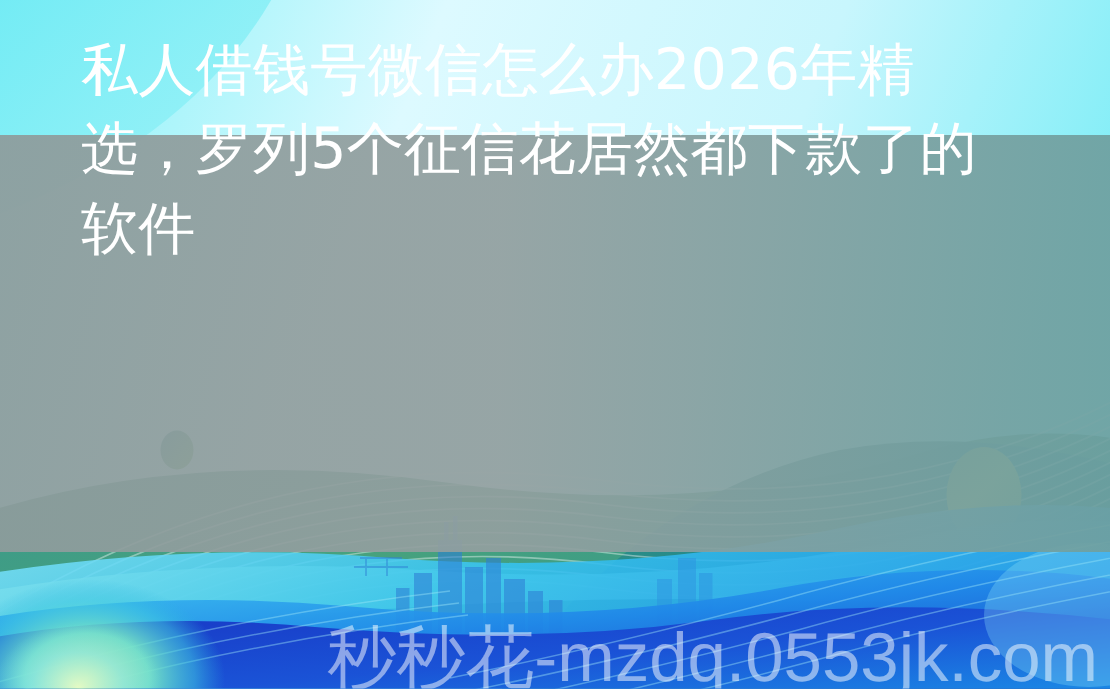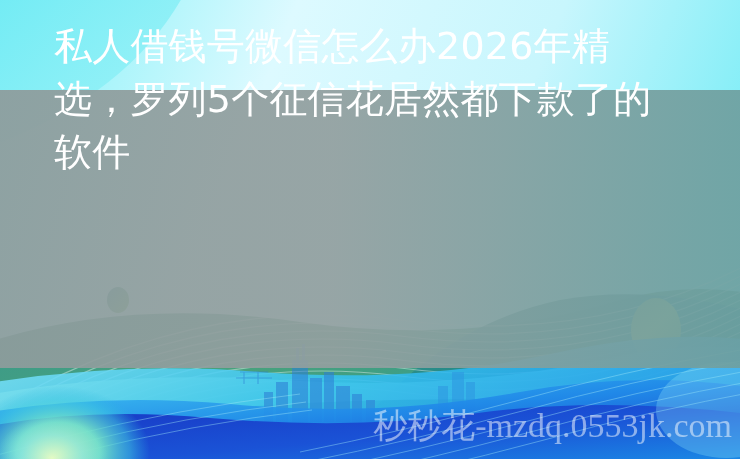--- a/index.html
+++ b/index.html
@@ -41,25 +41,25 @@
     font-weight: 400;
     letter-spacing: 0.2px;
     text-align: left;
     margin-top: 4px;
     white-space: pre-wrap;
     font-family: "DejaVu Sans", "Liberation Sans", sans-serif;
   }
   #watermark {
     position: absolute;
     right: 8px;
-    bottom: 14px;
-    font-size: 34px;
+    bottom: 2px;
+    font-size: 46px;
     line-height: 38px;
     color: rgba(255,255,255,0.50);
-    font-family: Liberation Serif, serif;
+    font-family: Liberation Sans, sans-serif;
     letter-spacing: 0px;
     white-space: nowrap;
     pointer-events: none;
   }
 </style>
 </head>
 <body>
 
 <div id="banner">
 

